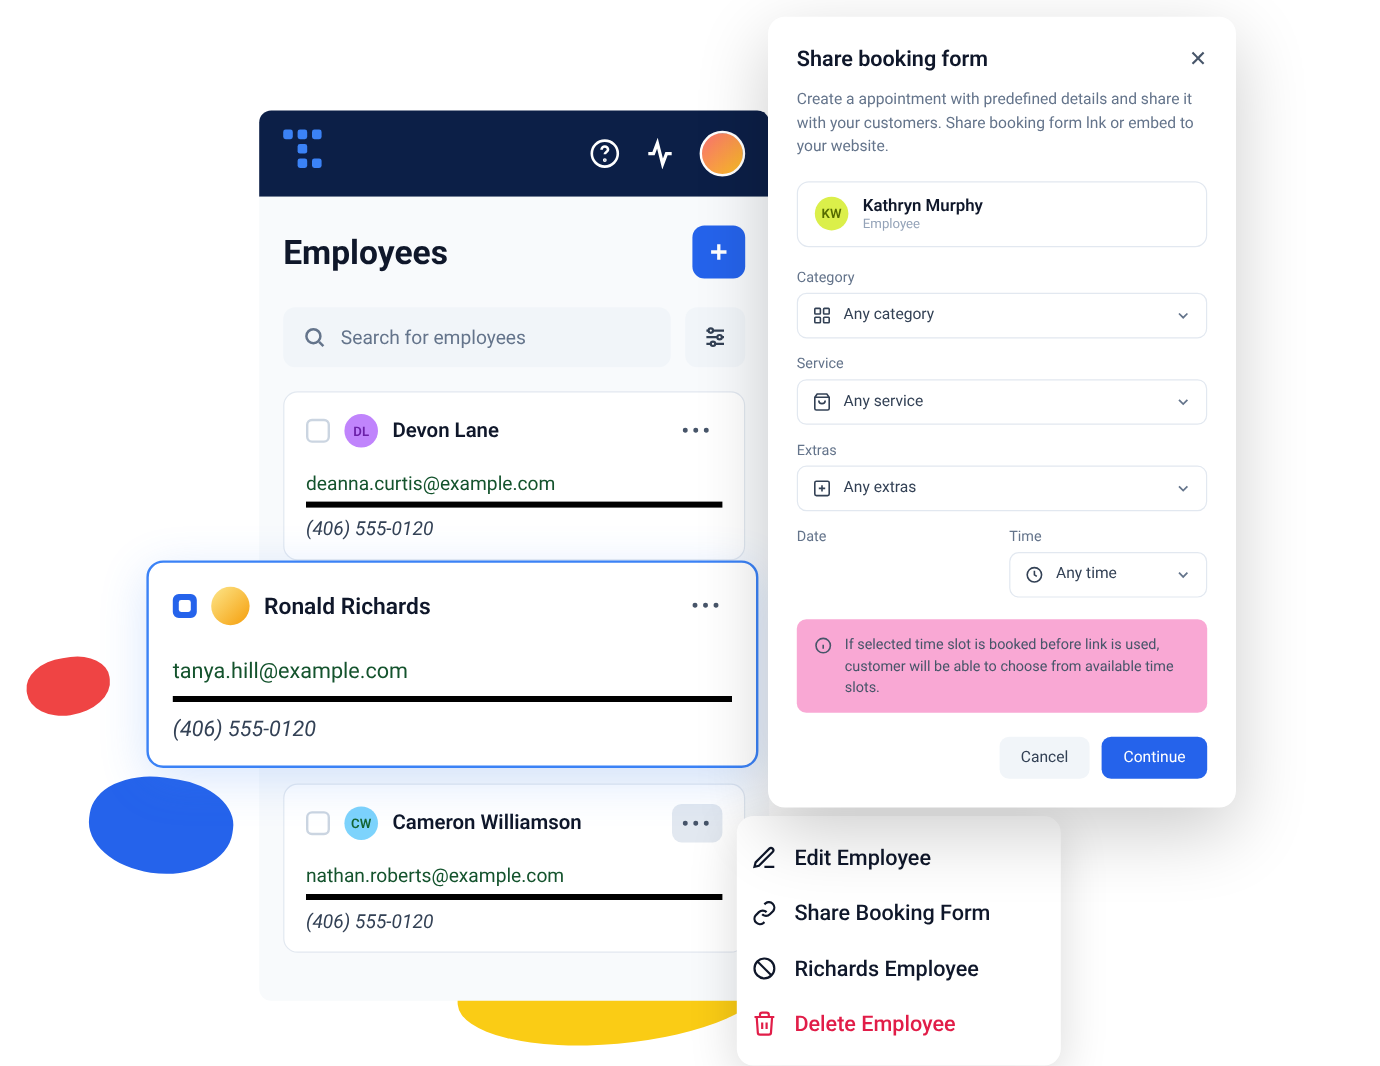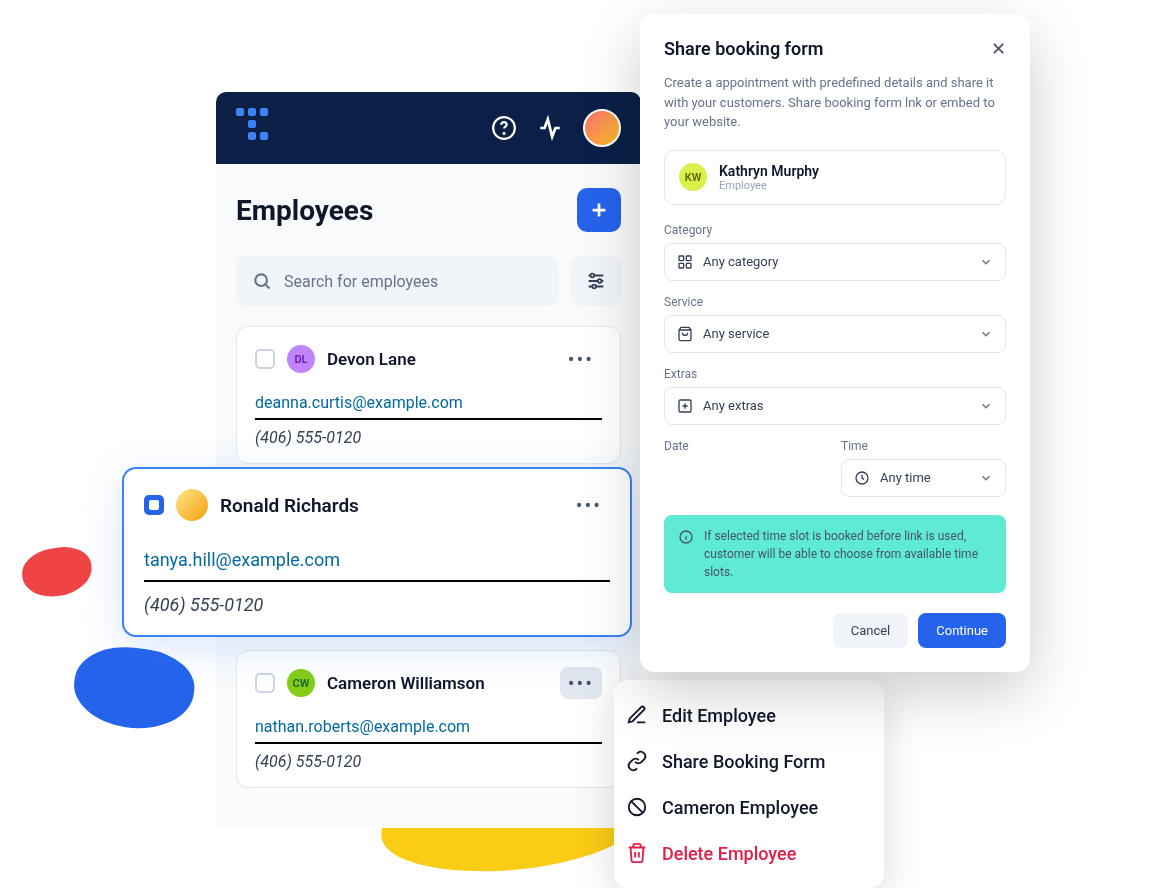--- a/index.html
+++ b/index.html
@@ -20,21 +20,21 @@
 
 .emp-card { background: #fff; border: 1px solid #e2e8f0; border-radius: 12px; padding: 16px 18px; margin-bottom: 16px; }
 .emp-row1 { display: flex; align-items: center; gap: 12px; margin-bottom: 12px; }
 .emp-check { width: 20px; height: 20px; border: 2px solid #cbd5e1; border-radius: 5px; cursor: pointer; }
 .emp-check.checked { border-color: #2563eb; background: #2563eb; display: flex; align-items: center; justify-content: center; }
 .emp-check.checked::after { content: ''; width: 10px; height: 10px; background: #fff; border-radius: 2px; }
 .emp-avatar { width: 28px; height: 28px; border-radius: 50%; display: flex; align-items: center; justify-content: center; font-size: 11px; font-weight: 600; }
 .emp-name { font-size: 17px; font-weight: 600; color: #0f172a; }
 .emp-more { margin-left: auto; cursor: pointer; color: #475569; font-size: 20px; letter-spacing: 2px; padding: 4px 8px; border-radius: 8px; }
 .emp-more.active { background: #e2e8f0; }
-.emp-email { font-size: 16px; color: #0369a1; padding: 6px 0; border-bottom: 2px solid #000000; }
+.emp-email { font-size: 16px; color: #14532d; padding: 6px 0; border-bottom: 5px solid #000000; }
 .emp-phone { font-size: 16px; color: #334155; padding: 8px 0 0; font-style: italic; }
 
 .emp-card-selected { position: absolute; left: 122px; top: 467px; width: 510px; background: #fff; border: 2px solid #3b82f6; border-radius: 14px; padding: 20px; box-shadow: 0 10px 40px rgba(59,130,246,0.2); }
 .emp-card-selected .emp-row1 { margin-bottom: 18px; }
 .emp-card-selected .emp-avatar { width: 32px; height: 32px; }
 .emp-card-selected .emp-name { font-size: 19px; }
 .emp-card-selected .emp-email { font-size: 18px; padding: 10px 0; }
 .emp-card-selected .emp-phone { font-size: 18px; padding: 12px 0 0; }
 
 .context-menu { position: absolute; left: 614px; top: 680px; width: 270px; background: #fff; border-radius: 14px; box-shadow: 0 10px 40px rgba(0,0,0,0.15); padding: 12px 0; }
@@ -51,21 +51,21 @@
 .emp-token-avatar { width: 28px; height: 28px; border-radius: 50%; background: #dbef4a; display: flex; align-items: center; justify-content: center; font-size: 11px; font-weight: 600; color: #556b00; }
 .emp-token-name { font-size: 14px; font-weight: 600; color: #0f172a; }
 .emp-token-role { font-size: 11px; color: #94a3b8; }
 
 .field-label { font-size: 12px; color: #64748b; margin-bottom: 6px; margin-top: 14px; }
 .select-box { border: 1px solid #e2e8f0; border-radius: 8px; padding: 10px 12px; display: flex; align-items: center; gap: 10px; font-size: 13px; color: #334155; cursor: pointer; }
 .select-box .chevron { margin-left: auto; color: #64748b; }
 .two-col { display: flex; gap: 12px; }
 .two-col > div { flex: 1; }
 
-.info-box { background: #5eead4; border-radius: 8px; padding: 12px 14px; margin-top: 18px; display: flex; gap: 10px; font-size: 12px; color: #475569; line-height: 1.5; }
+.info-box { background: #f9a8d4; border-radius: 8px; padding: 12px 14px; margin-top: 18px; display: flex; gap: 10px; font-size: 12px; color: #475569; line-height: 1.5; }
 .info-box svg { flex-shrink: 0; margin-top: 2px; }
 
 .modal-actions { display: flex; justify-content: flex-end; gap: 10px; margin-top: 20px; }
 .btn-cancel { padding: 10px 18px; background: #f1f5f9; border-radius: 8px; font-size: 13px; color: #334155; cursor: pointer; border: none; }
 .btn-continue { padding: 10px 18px; background: #2563eb; color: #fff; border-radius: 8px; font-size: 13px; cursor: pointer; border: none; }
 
 .blob-red { position: absolute; left: 22px; top: 548px; width: 70px; height: 48px; background: #ef4444; border-radius: 50% 45% 55% 50%; transform: rotate(-8deg); }
 .blob-blue { position: absolute; left: 74px; top: 648px; width: 120px; height: 80px; background: #2563eb; border-radius: 50% 45% 55% 50%; transform: rotate(8deg); }
 .blob-yellow { position: absolute; left: 380px; top: 760px; width: 260px; height: 110px; background: #facc15; border-radius: 50% 50% 50% 50% / 60% 60% 40% 40%; transform: rotate(-5deg); }
 
@@ -140,21 +140,21 @@
     </div>
     <div class="emp-email">deanna.curtis@example.com</div>
     <div class="emp-phone">(406) 555-0120</div>
   </div>
 
   <div style="height:170px"></div>
 
   <div class="emp-card">
     <div class="emp-row1">
       <div class="emp-check"></div>
-      <div class="emp-avatar" style="background:#84cc16;color:#166534">CW</div>
+      <div class="emp-avatar" style="background:#7dd3fc;color:#166534">CW</div>
       <div class="emp-name">Cameron Williamson</div>
       <div class="emp-more active">•••</div>
     </div>
     <div class="emp-email">nathan.roberts@example.com</div>
     <div class="emp-phone">(406) 555-0120</div>
   </div>
 </div>
 
 <div class="emp-card-selected">
   <div class="emp-row1">
@@ -178,21 +178,21 @@
     <svg class="ctx-icon" viewBox="0 0 24 24" fill="none" stroke="#0f172a" stroke-width="2">
         <path d="M10 13a5 5 0 0 0 7 0l3-3a5 5 0 0 0-7-7l-1 1M14 11a5 5 0 0 0-7 0l-3 3a5 5 0 0 0 7 7l1-1"></path>
       </svg>
     <span>Share Booking Form</span>
   </div>
   <div class="ctx-item">
     <svg class="ctx-icon" viewBox="0 0 24 24" fill="none" stroke="#0f172a" stroke-width="2">
         <circle cx="12" cy="12" r="9"></circle>
         <path d="M5.5 5.5l13 13"></path>
       </svg>
-    <span>Cameron Employee</span>
+    <span>Richards Employee</span>
   </div>
   <div class="ctx-item danger">
     <svg class="ctx-icon" viewBox="0 0 24 24" fill="none" stroke="#e11d48" stroke-width="2">
         <path d="M3 6h18M8 6V4a2 2 0 0 1 2-2h4a2 2 0 0 1 2 2v2M19 6l-1 14a2 2 0 0 1-2 2H8a2 2 0 0 1-2-2L5 6M10 11v6M14 11v6"></path>
       </svg>
     <span>Delete Employee</span>
   </div>
 </div>
 
 <div class="modal">

